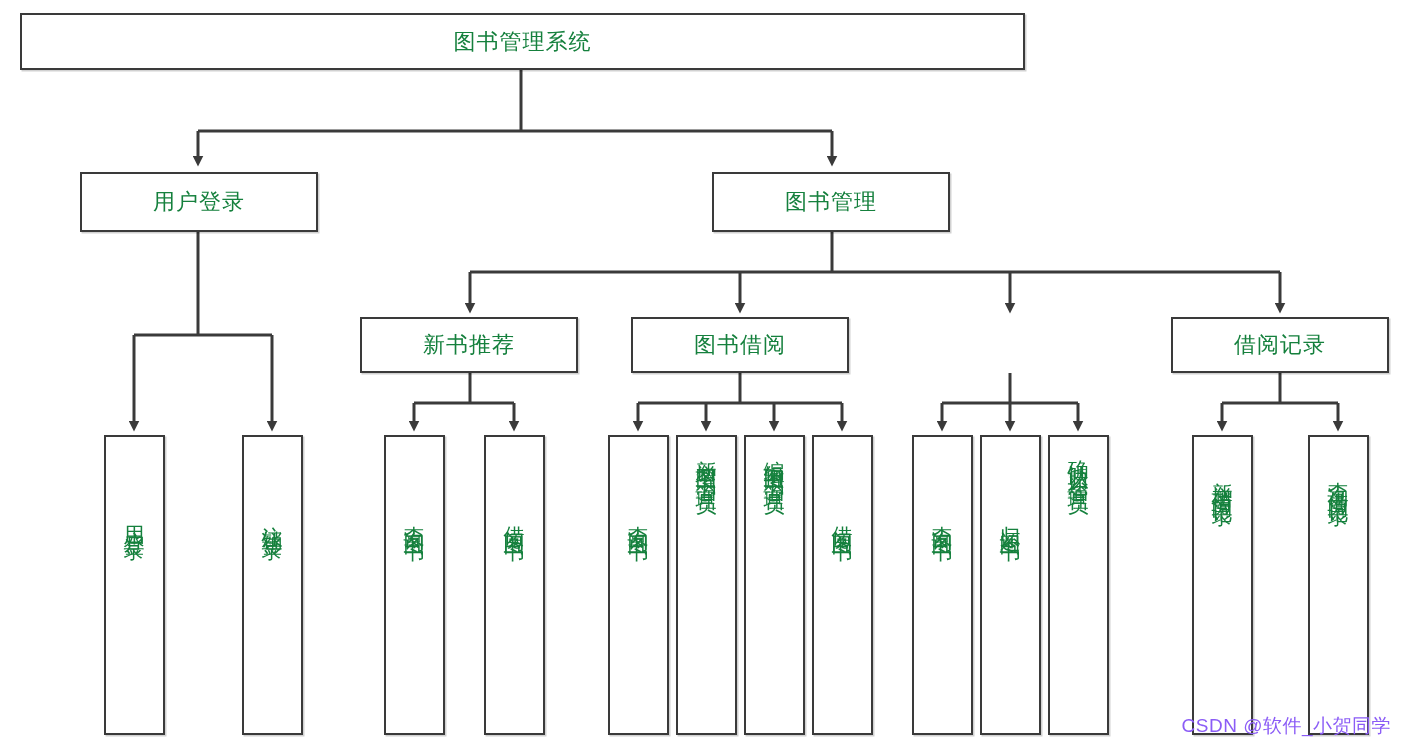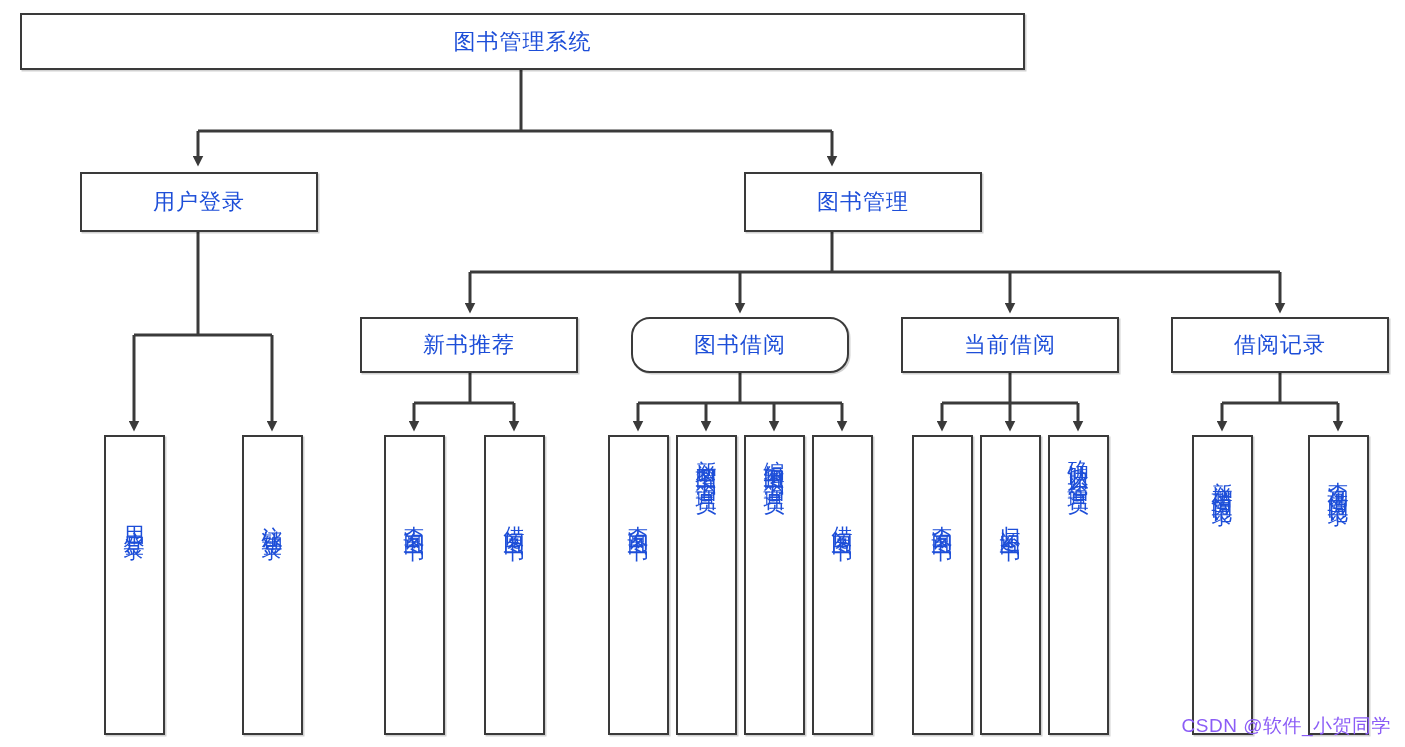--- a/index.html
+++ b/index.html
@@ -33,21 +33,21 @@
     border: 2.5px solid #3a3a3a;
     display: flex;
     align-items: center;
     justify-content: center;
     box-shadow: 1.5px 1.5px 0 rgba(0,0,0,0.18);
   }
   .node .label {
     font-size: 22px;
     line-height: 1.15;
     letter-spacing: 1px;
-    color: #1d4ed8;
+    color: #15803d;
     white-space: nowrap;
   }
   .node.vertical {
     align-items: flex-start;
     justify-content: center;
     padding-top: 6px;
   }
   .node.vertical .label {
     writing-mode: vertical-rl;
     text-orientation: upright;
@@ -128,35 +128,32 @@
   </svg>
 
   <div class="node" style="left:20px; top:13px; width:1005px; height:57px;">
     <span class="label">图书管理系统</span>
   </div>
 
   <div class="node" style="left:80px; top:172px; width:238px; height:60px;">
     <span class="label">用户登录</span>
   </div>
 
-  <div class="node" style="left:712px; top:172px; width:238px; height:60px;margin-left:32px;">
+  <div class="node" style="left:712px; top:172px; width:238px; height:60px;">
     <span class="label">图书管理</span>
   </div>
 
   <div class="node" style="left:360px; top:317px; width:218px; height:56px;justify-content:center;">
     <span class="label">新书推荐</span>
   </div>
 
-  <div class="node" style="left:631px; top:317px; width:218px; height:56px;border-radius:19px;">
+  <div class="node" style="left:631px; top:317px; width:218px; height:56px;">
     <span class="label">图书借阅</span>
   </div>
 
-  <div class="node" style="left:901px; top:317px; width:218px; height:56px;">
-    <span class="label">当前借阅</span>
-  </div>
 
   <div class="node" style="left:1171px; top:317px; width:218px; height:56px;">
     <span class="label">借阅记录</span>
   </div>
 
   <div class="node vertical mid" style="left:104px; top:435px; width:61px; height:300px;">
     <span class="label">用户登录</span>
   </div>
 
   <div class="node vertical mid" style="left:242px; top:435px; width:61px; height:300px;">

